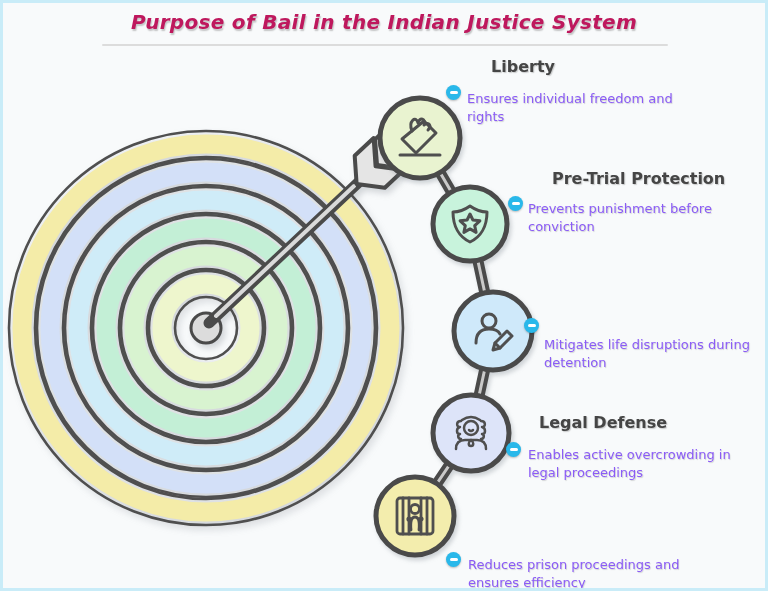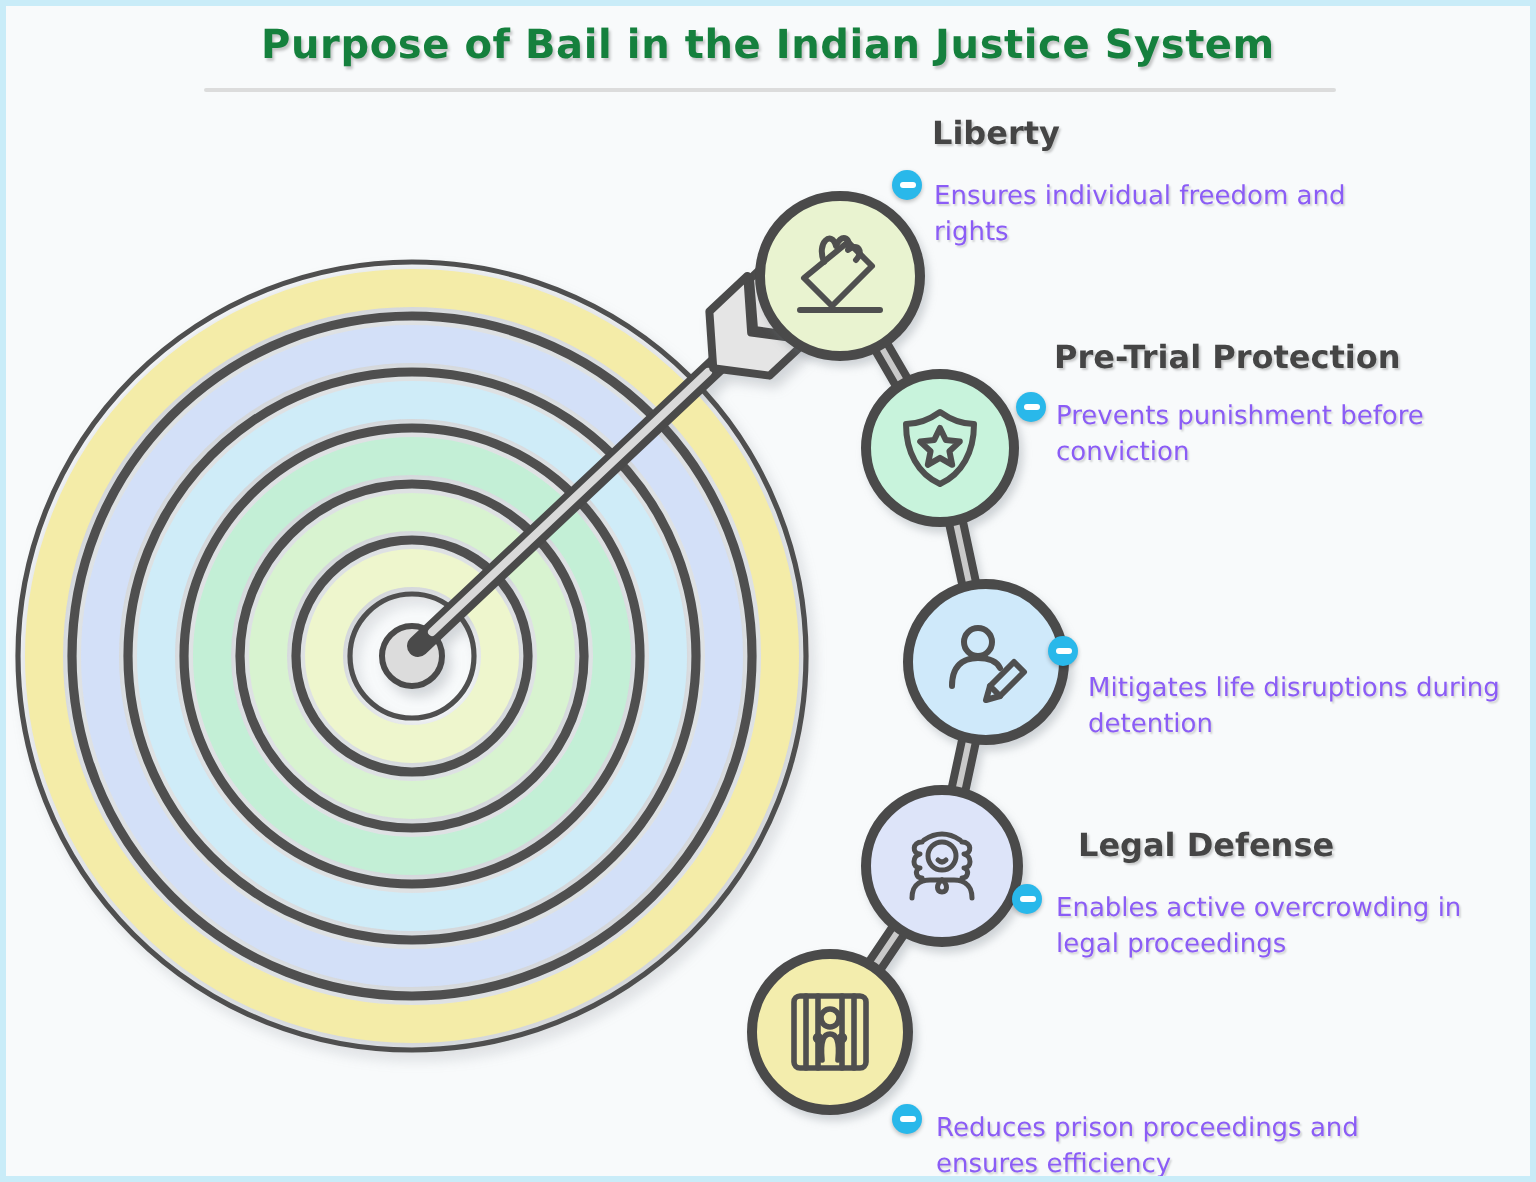--- a/index.html
+++ b/index.html
@@ -8,54 +8,56 @@
     width:762px;height:585px;
     background:#f8fafb;
     border:3px solid #c9ecf8;
     overflow:hidden;
     font-family:"DejaVu Sans", sans-serif;
   }
   .title{
     position:absolute;left:0;top:7px;width:100%;
     text-align:center;
     font-size:20px;font-weight:bold;letter-spacing:.3px;
-    color:#15803d;
+    color:#be185d;
     text-shadow:1px 1.5px 1.5px rgba(0,0,0,.22);
+    font-style:italic;
   }
   .title-underline{
     position:absolute;left:99px;top:41px;width:566px;height:2px;
     background:#dcdcdc;border-radius:2px;
   }
   .heading{
     position:absolute;
     font-size:16px;font-weight:bold;line-height:1.3;
     color:#454545;
     text-shadow:1px 1.2px 1.2px rgba(0,0,0,.2);
     white-space:nowrap;
+    margin-left:25px;
   }
   .heading.wrap{white-space:normal;}
   .desc{
     position:absolute;
     font-size:13px;line-height:1.38;
     color:#8b5cf6;
     text-shadow:.8px 1px 1px rgba(0,0,0,.16);
   }
   .badge{
     position:absolute;width:15px;height:15px;border-radius:50%;
     background:#29b8ea;
     box-shadow:0 1px 2px rgba(0,0,0,.25);
   }
   .badge::after{
     content:"";position:absolute;left:3.5px;top:6.2px;width:8px;height:2.6px;
     background:#ffffff;border-radius:2px;
   }
   .h1{left:463px;top:54px}   .d1{left:464px;top:87px;width:220px}   .b1{left:443px;top:82px}
   .h2{left:524px;top:166px}  .d2{left:525px;top:197px;width:220px}  .b2{left:505px;top:193px}
   .h3{left:540px;top:279px;width:165px} .d3{left:541px;top:333px;width:215px} .b3{left:521px;top:315px}
-  .h4{left:536px;top:410px}  .d4{left:525px;top:443px;width:238px}  .b4{left:503px;top:439px}
+  .h4{left:511px;top:410px}  .d4{left:525px;top:443px;width:238px}  .b4{left:503px;top:439px}
   .h5{left:464px;top:523px}  .d5{left:465px;top:553px;width:238px}  .b5{left:443px;top:549px}
   svg{position:absolute;}
   #target-svg{left:-8px;top:112px;filter:drop-shadow(3px 4px 3px rgba(110,120,130,.28));}
   #chain-svg{left:347px;top:73px;filter:drop-shadow(2px 3px 2px rgba(110,120,130,.3));}
 </style>
 </head>
 <body>
 
 <div class="canvas">
 

